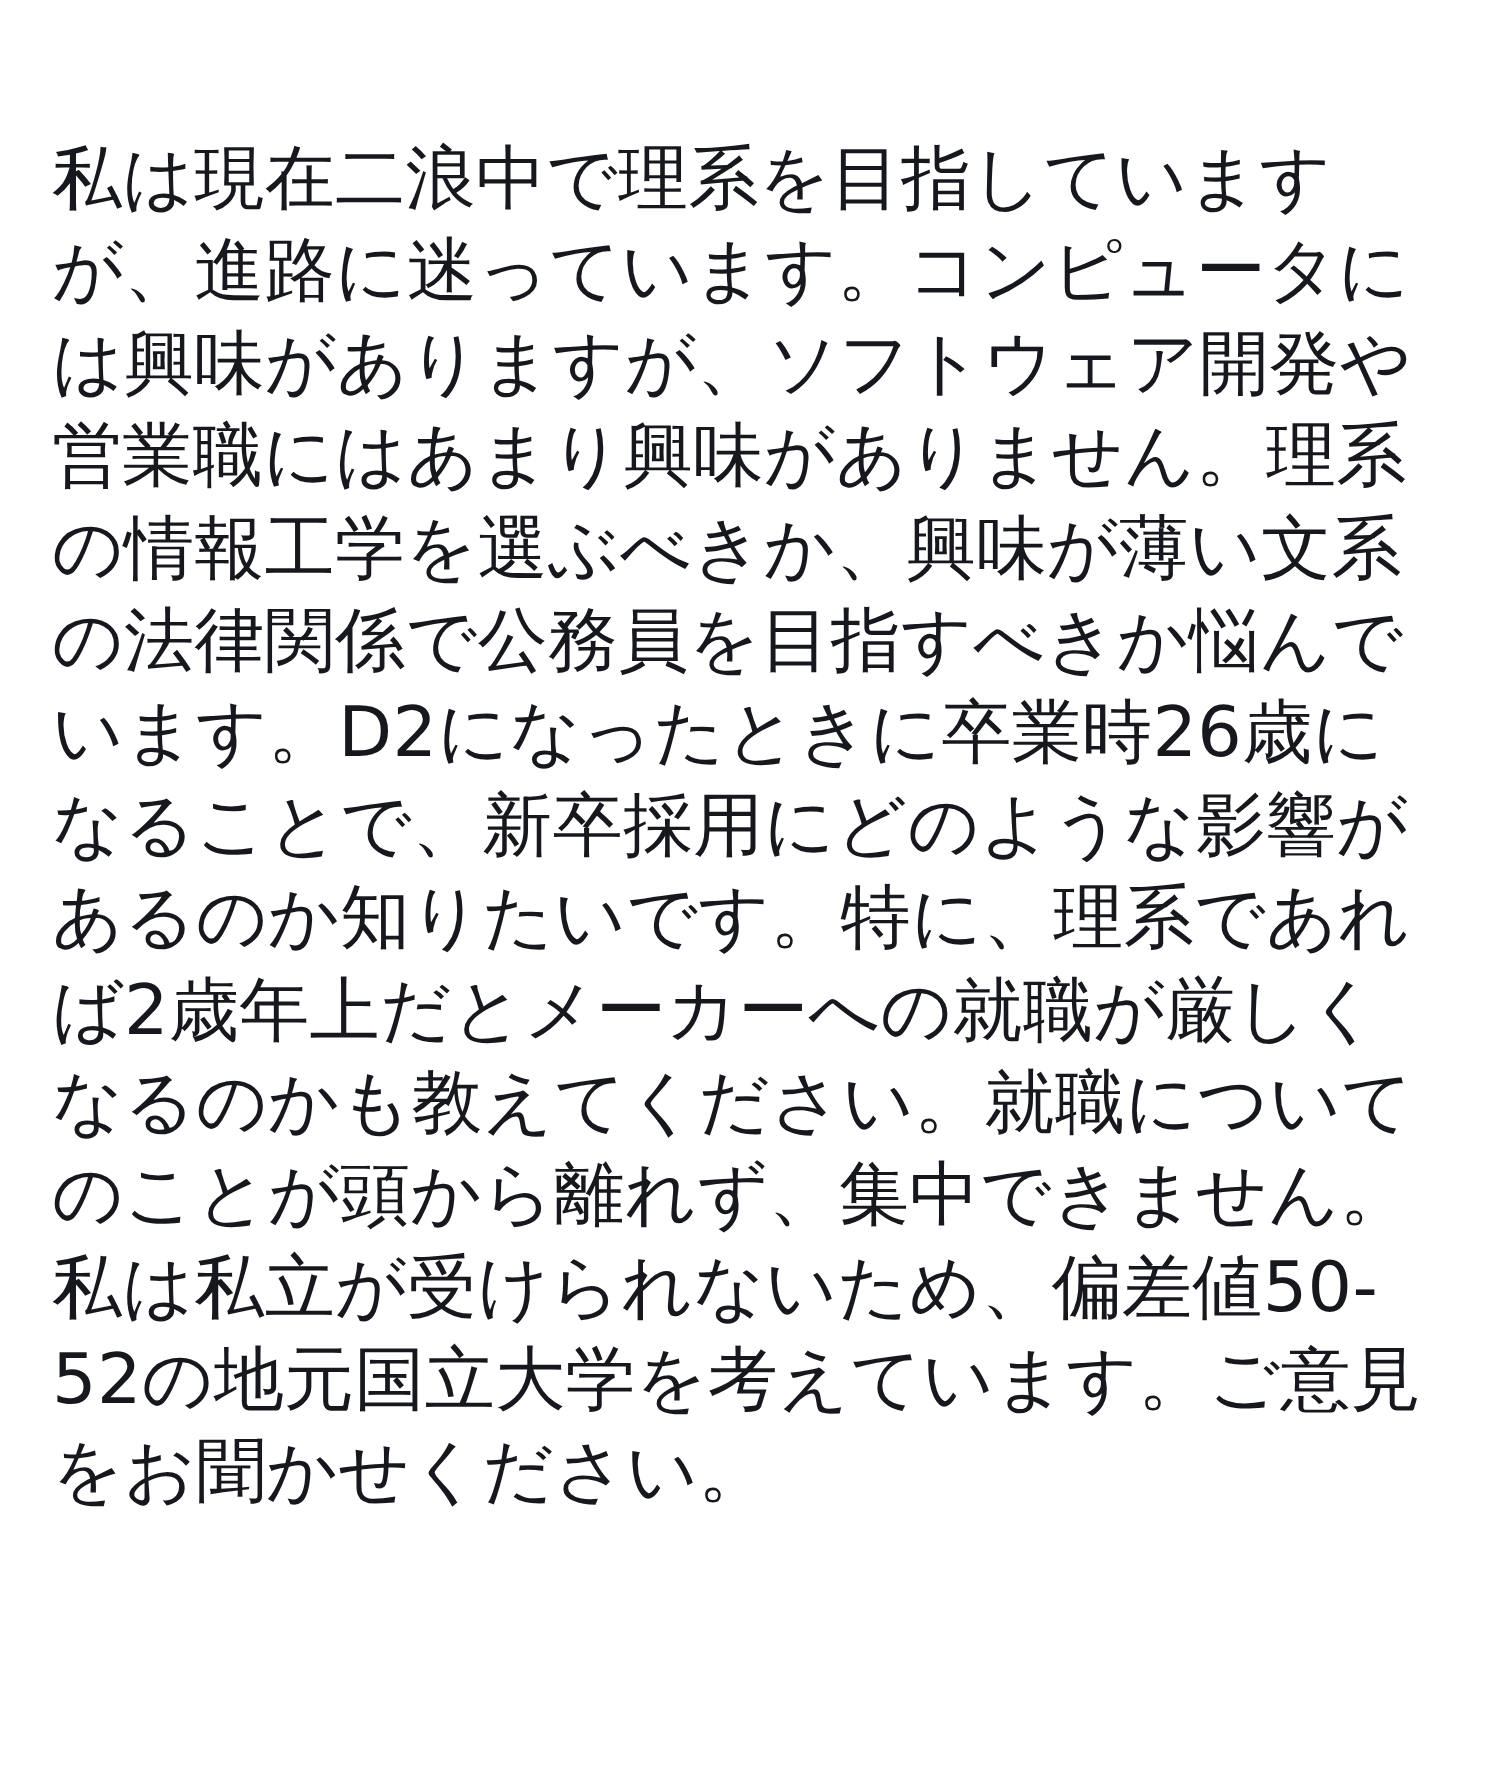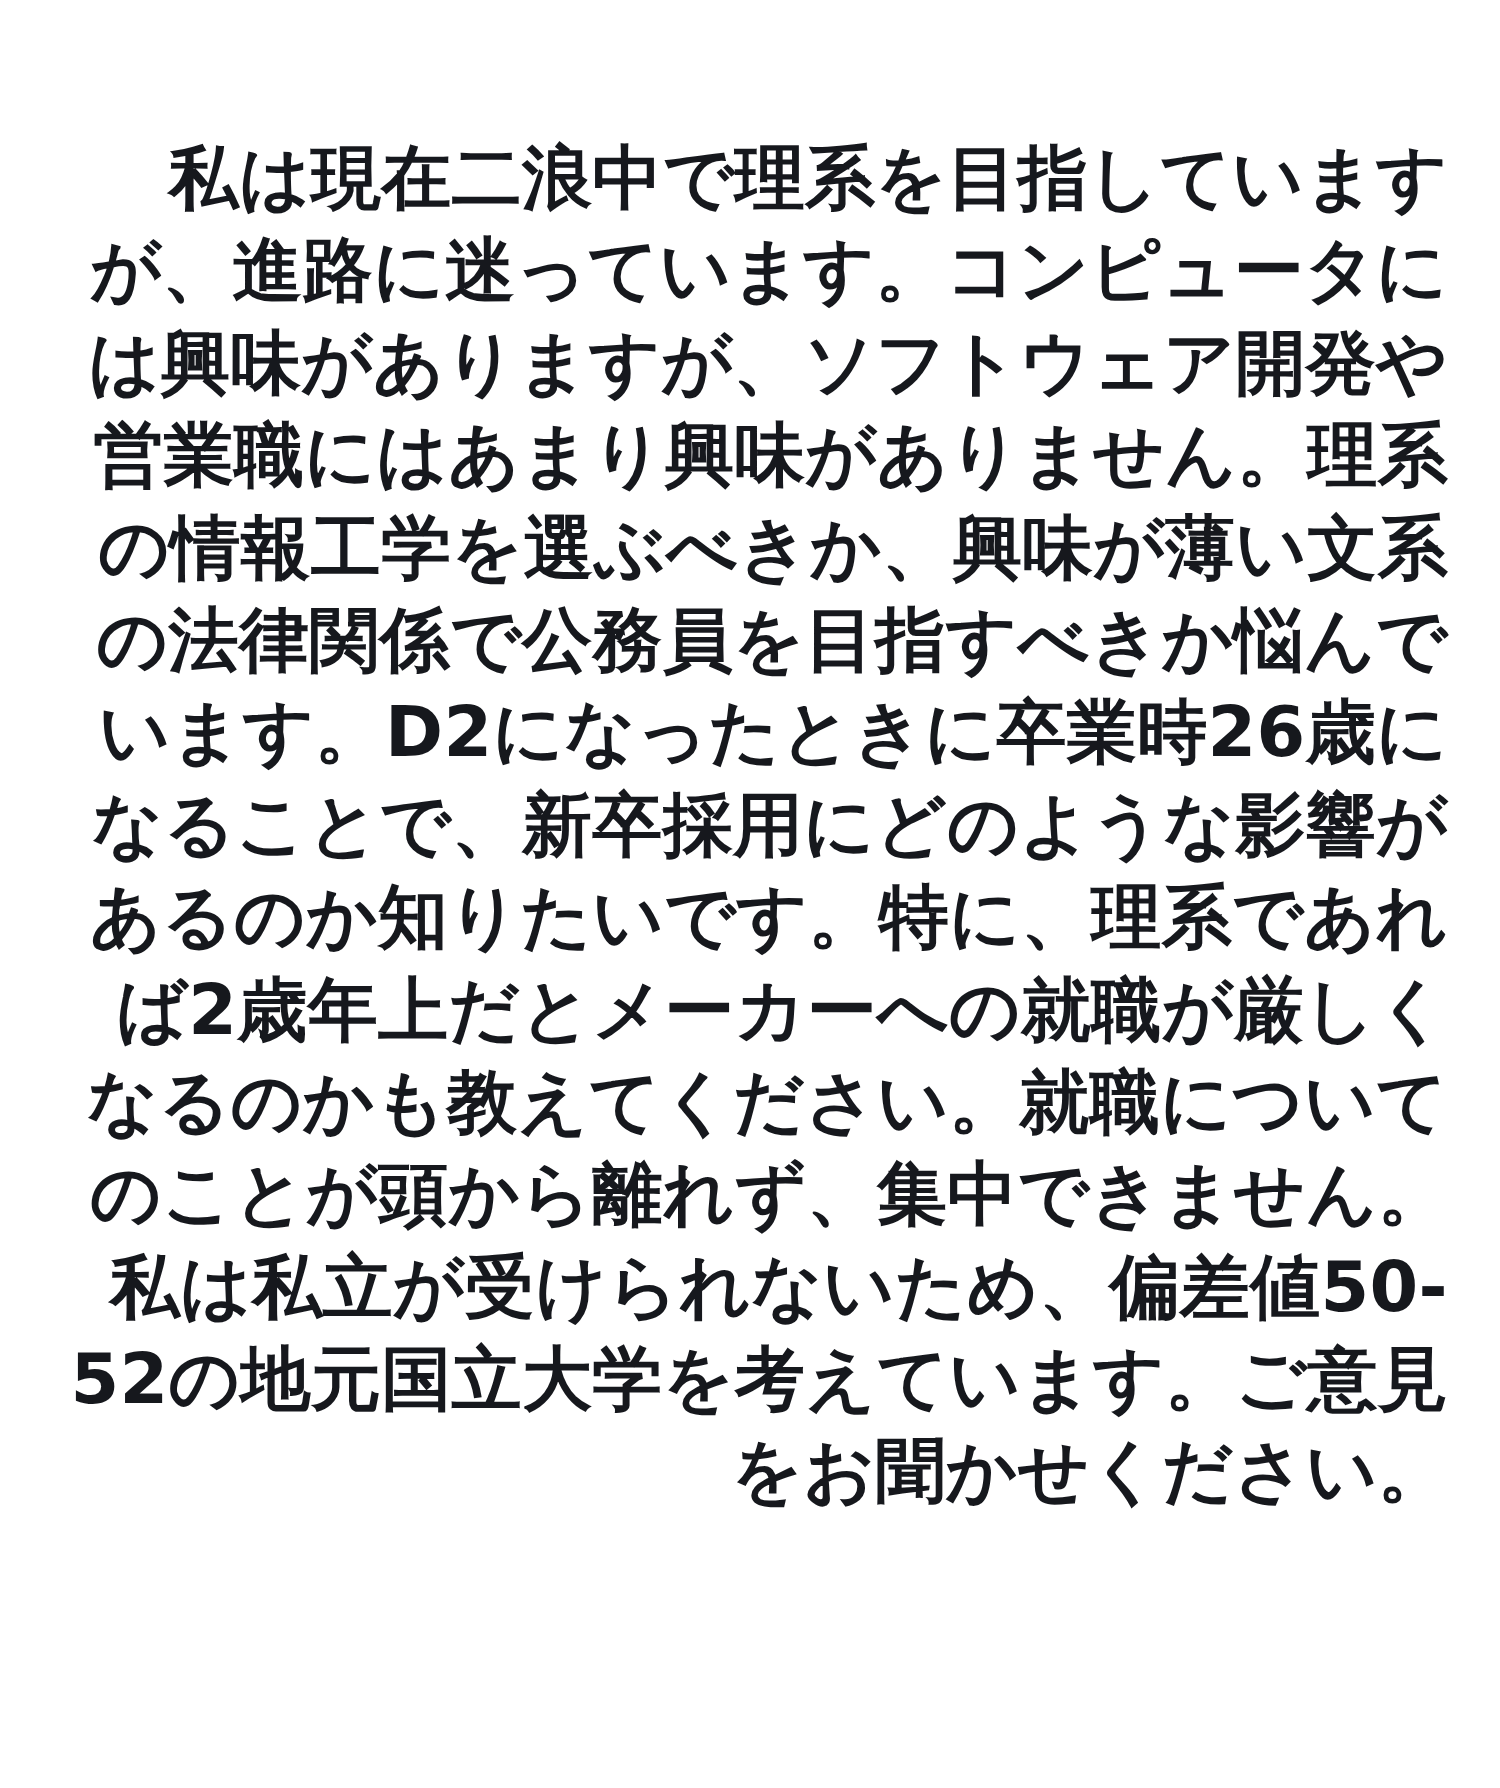--- a/index.html
+++ b/index.html
@@ -18,22 +18,22 @@
     width: 1500px;
     min-height: 1788px;
     padding: 62px 52px 40px 52px;
     background: #ffffff;
   }
   .body-text {
     font-size: 70px;
     line-height: 1.32;
     letter-spacing: 0.005em;
     color: #16181d;
-    font-weight: 700;
-    text-align: right;
+    font-weight: 400;
+    text-align: left;
     white-space: pre-wrap;
     word-break: break-word;
   }
 </style>
 </head>
 <body>
 
 <div class="page">
   <p class="body-text">私は現在二浪中で理系を目指していますが、進路に迷っています。コンピュータには興味がありますが、ソフトウェア開発や営業職にはあまり興味がありません。理系の情報工学を選ぶべきか、興味が薄い文系の法律関係で公務員を目指すべきか悩んでいます。D2になったときに卒業時26歳になることで、新卒採用にどのような影響があるのか知りたいです。特に、理系であれば2歳年上だとメーカーへの就職が厳しくなるのかも教えてください。就職についてのことが頭から離れず、集中できません。私は私立が受けられないため、偏差値50-52の地元国立大学を考えています。ご意見をお聞かせください。</p>
 </div>

